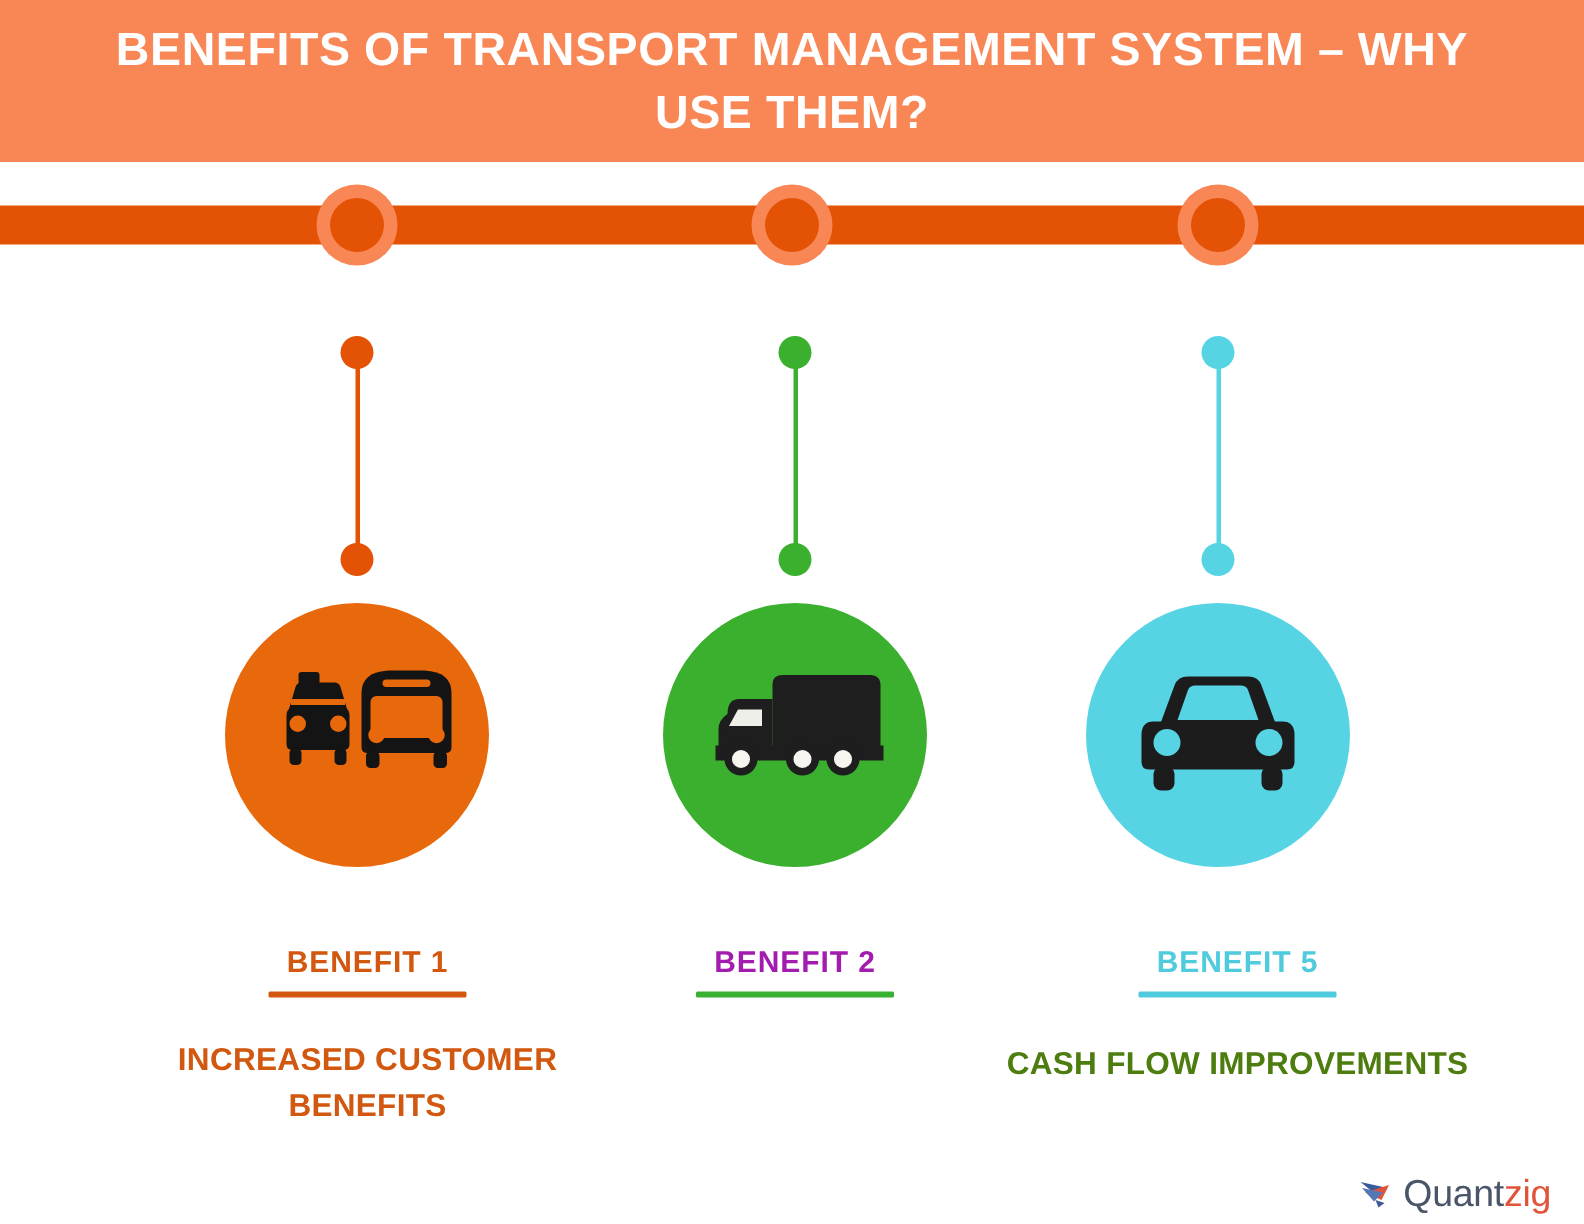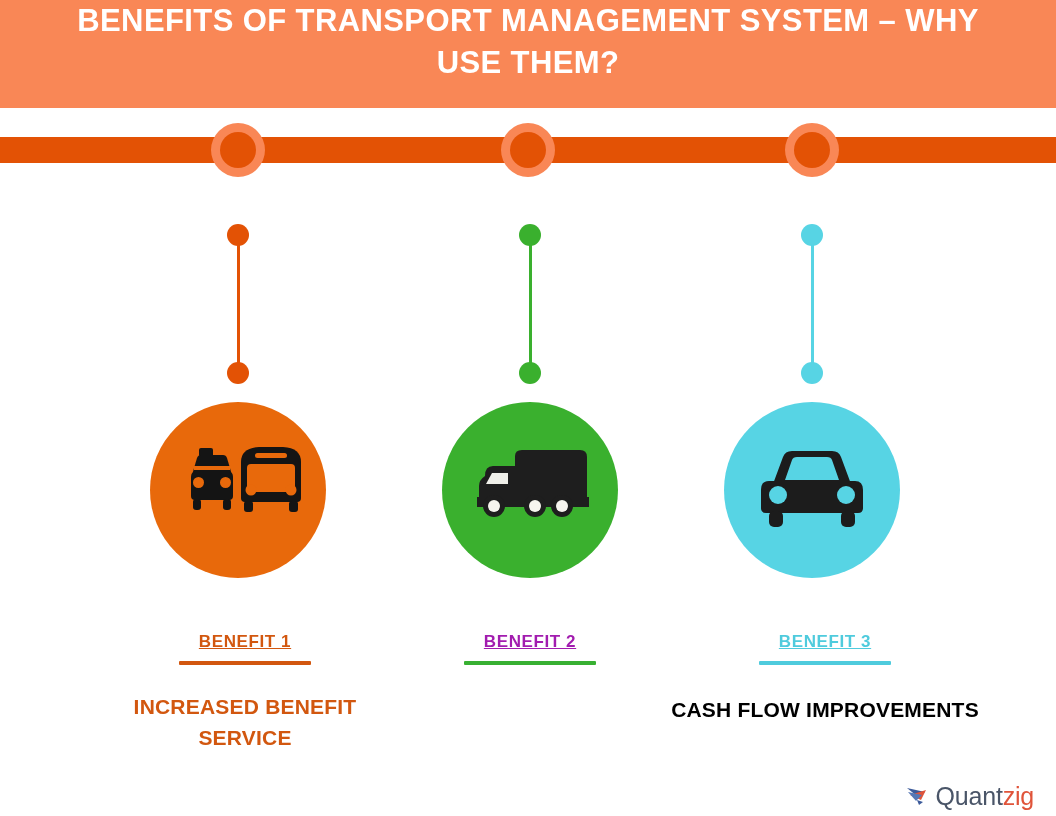--- a/index.html
+++ b/index.html
@@ -22,21 +22,21 @@
 
   
   .header-band {
     position: absolute;
     left: 0;
     top: 0;
     width: 1056px;
     height: 108px;
     background: #F98756;
     display: flex;
-    align-items: flex-start;
+    align-items: center;
     justify-content: center;
   }
   .header-title {
     color: #FFFFFF;
     font-size: 31px;
     font-weight: bold;
     line-height: 42px;
     letter-spacing: 0.4px;
     text-align: center;
     width: 960px;
@@ -114,26 +114,25 @@
 
   
   .benefit-block {
     position: absolute;
     top: 632px;
     width: 320px;
     margin-left: -160px;
     text-align: center;
   }
   .benefit-kicker {
-    font-size: 17px;
+    font-size: 20px;
     font-weight: bold;
     letter-spacing: 0.6px;
     line-height: 20px;
     margin: 0;
-    text-decoration: underline;
   }
   .benefit-rule {
     height: 4px;
     width: 132px;
     margin: 9px auto 0 auto;
     border-radius: 1px;
   }
   .benefit-desc {
     font-size: 21px;
     font-weight: bold;
@@ -254,32 +253,32 @@
       <circle cx="95" cy="55" r="9" fill="#57D4E4"></circle>
 
       <rect x="18" y="71" width="14" height="16" rx="5" fill="#1C1C1C"></rect>
       <rect x="90" y="71" width="14" height="16" rx="5" fill="#1C1C1C"></rect>
     </svg>
   </div>
 
   <div class="benefit-block" style="left:245px;">
     <p class="benefit-kicker" style="color:#D2570F;">BENEFIT 1</p>
     <div class="benefit-rule" style="background:#D2570F;"></div>
-    <p class="benefit-desc" style="color:#D2570F;">INCREASED BENEFIT SERVICE</p>
+    <p class="benefit-desc" style="color:#D2570F;">INCREASED CUSTOMER BENEFITS</p>
   </div>
 
   <div class="benefit-block" style="left:530px;width:340px;margin-left:-170px;">
     <p class="benefit-kicker" style="color:#a21caf;">BENEFIT 2</p>
     <div class="benefit-rule" style="background:#38B032;"></div>
   </div>
 
   <div class="benefit-block" style="left:825px;">
-    <p class="benefit-kicker" style="color:#4FCBDD;">BENEFIT 3</p>
+    <p class="benefit-kicker" style="color:#4FCBDD;">BENEFIT 5</p>
     <div class="benefit-rule" style="background:#4FCBDD;"></div>
-    <p class="benefit-desc" style="color:#000000;margin-top:29px;">CASH FLOW IMPROVEMENTS</p>
+    <p class="benefit-desc" style="color:#4d7c0f;margin-top:29px;">CASH FLOW IMPROVEMENTS</p>
   </div>
 
   <div class="logo">
     <svg class="logo-mark" width="28" height="28" viewBox="0 0 28 28">
       <path d="M2 6 L20 10 L13 15 Z" fill="#3C5A9A"></path>
       <path d="M5 13 L21 8 L16 18 Z" fill="#E0543A"></path>
       <path d="M3 10 L17 13 L11 19 Z" fill="#5577B5"></path>
       <path d="M12 18 L18 20 L14 23 Z" fill="#3C5A9A"></path>
     </svg>
     <span class="logo-text"><span class="logo-quant">Quant</span><span class="logo-zig">zig</span></span>

